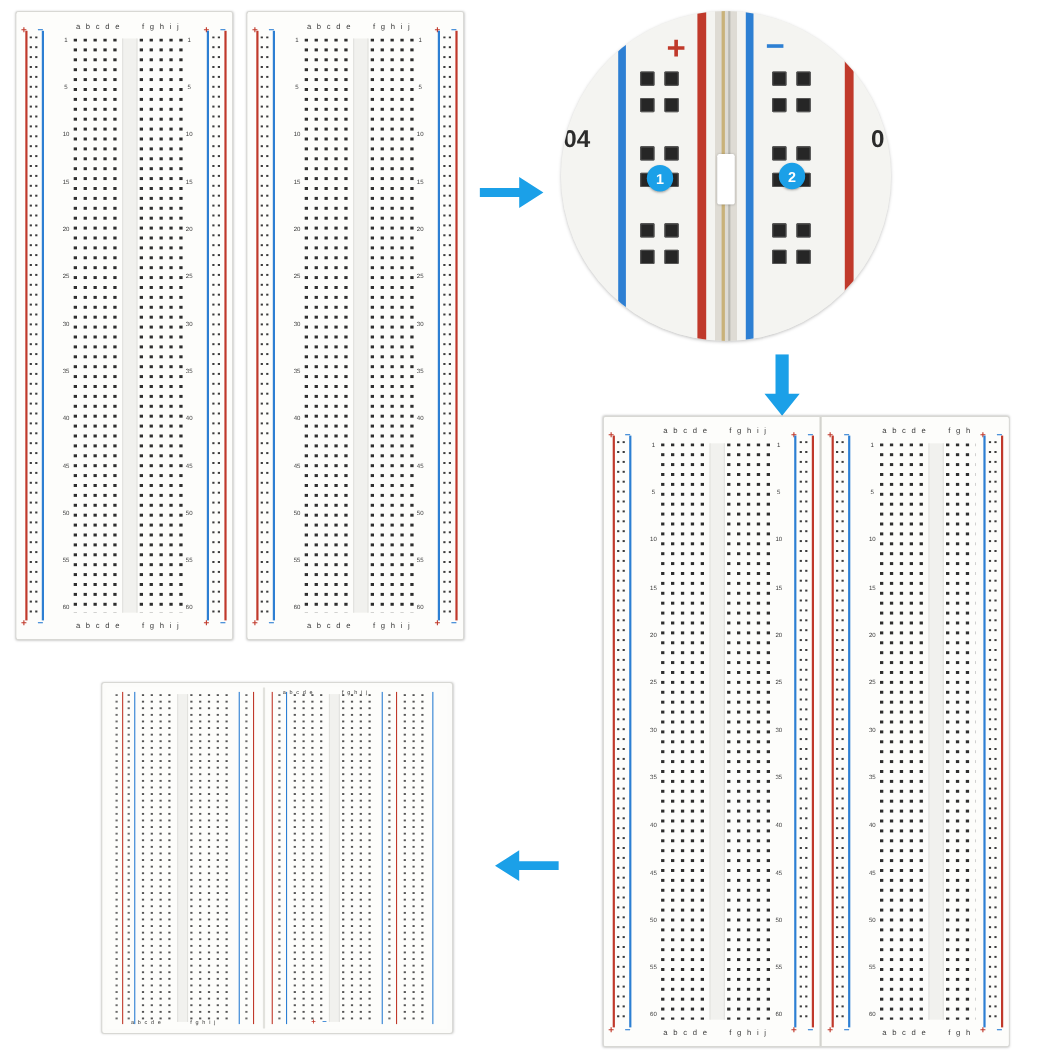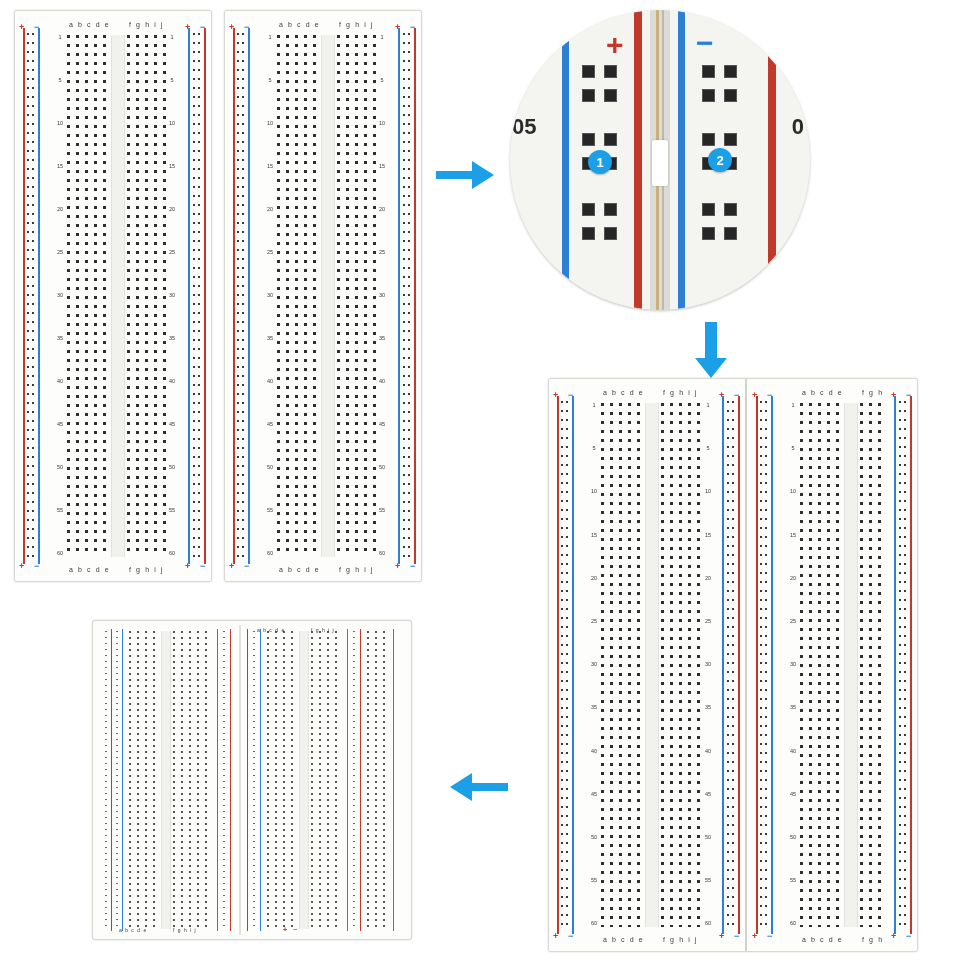--- a/index.html
+++ b/index.html
@@ -271,21 +271,21 @@
       <div class="mag-hole" style="left:0;top:92px;width:13px;height:13px;"></div>
       <div class="mag-hole" style="left:22px;top:92px;width:13px;height:13px;"></div>
       <div class="mag-hole" style="left:0;top:138px;width:13px;height:13px;"></div>
       <div class="mag-hole" style="left:22px;top:138px;width:13px;height:13px;"></div>
       <div class="mag-hole" style="left:0;top:162px;width:13px;height:13px;"></div>
       <div class="mag-hole" style="left:22px;top:162px;width:13px;height:13px;"></div>
     </div>
 
     <div class="mag-plus" style="left:96px;top:18px;font-size:30px;">+</div>
     <div class="mag-minus" style="left:186px;top:16px;font-size:30px;">−</div>
-    <div class="mag-num" style="left:2px;top:104px;font-size:22px;">05</div>
+    <div class="mag-num" style="left:2px;top:104px;font-size:22px;">04</div>
     <div class="mag-num" style="right:6px;top:104px;font-size:22px;">0</div>
 
     <div class="badge" style="left:78px;top:140px;">1</div>
     <div class="badge" style="left:198px;top:138px;">2</div>
   </div>
 </div>
 
 <div class="arrow" style="left:694px;top:322px;">
   <svg width="34" height="58" viewBox="0 0 34 58">
     <path d="M11 0 H23 V36 H33 L17 56 L1 36 H11 Z" fill="#1ba0e8"></path>

